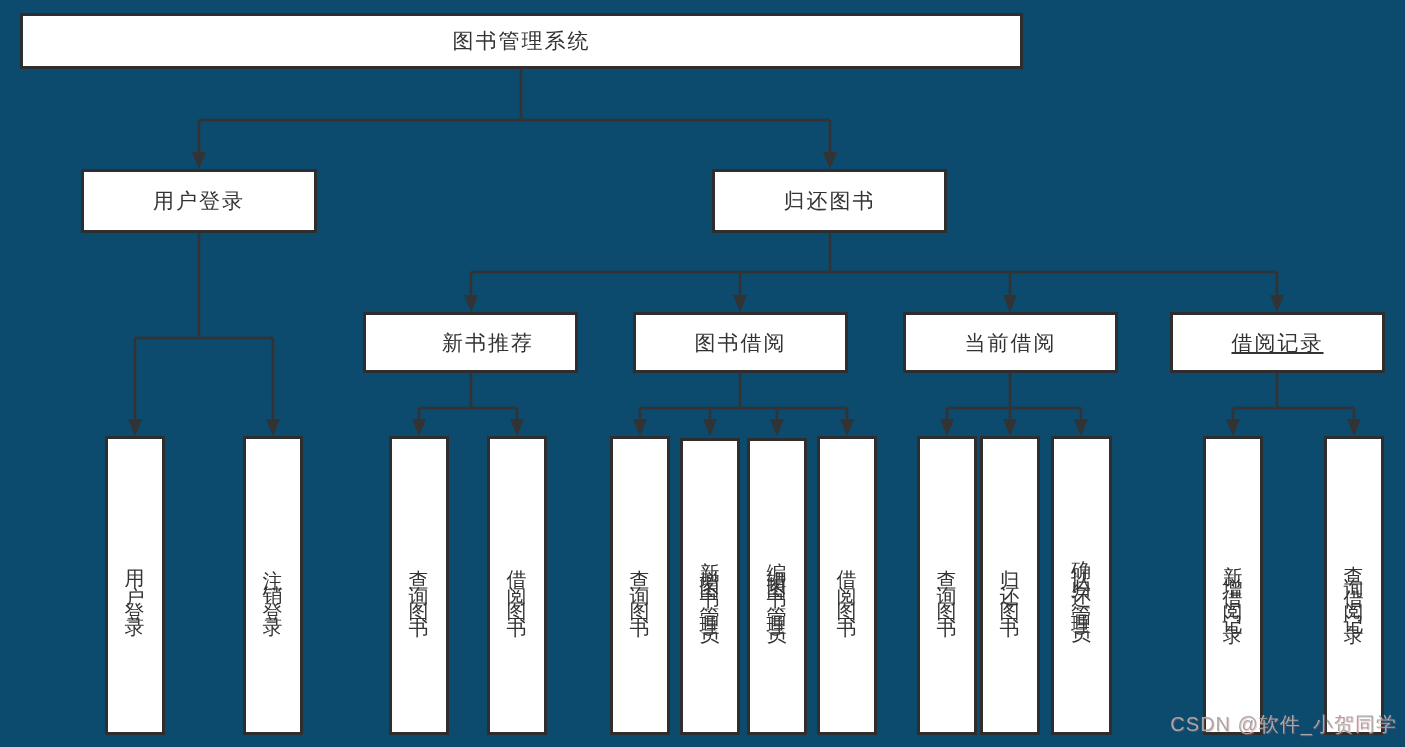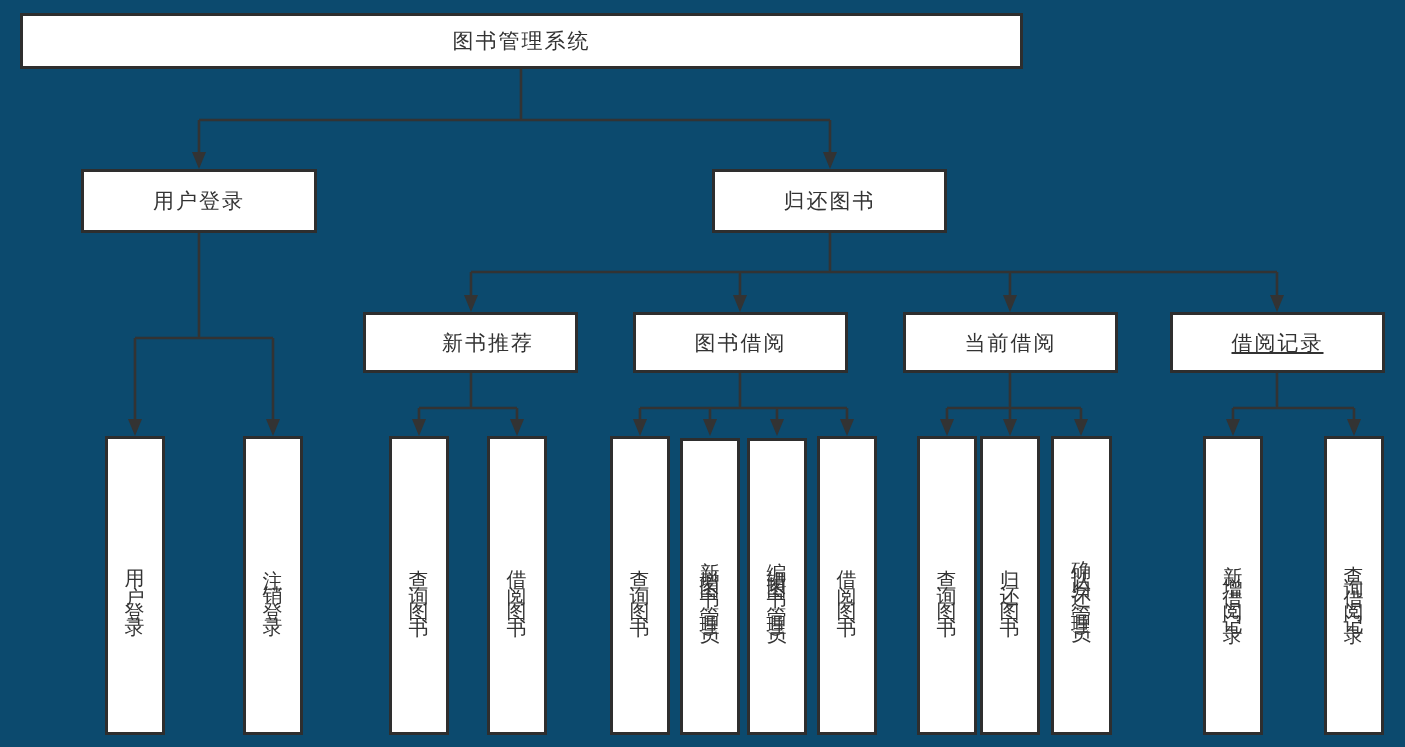--- a/index.html
+++ b/index.html
@@ -102,14 +102,15 @@
     <span>确认归还（管理员）</span>
   </div>
 
   <div class="vnode ls6" style="left:1203px;top:436px;width:60px;height:299px;">
     <span>新增借阅记录</span>
   </div>
   <div class="vnode ls6" style="left:1324px;top:436px;width:60px;height:299px;">
     <span>查询借阅记录</span>
   </div>
 
+  <div id="watermark">CSDN @软件_小贺同学</div>
 
 </div>
 
 </body></html>

